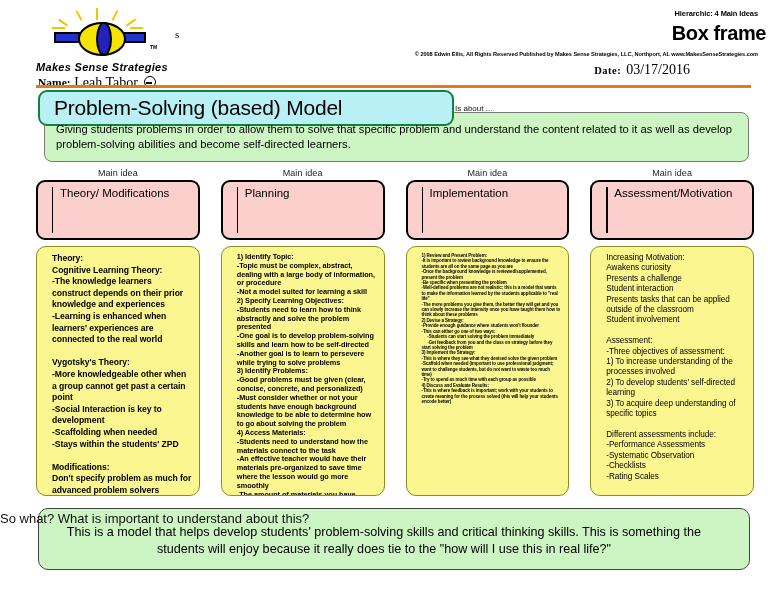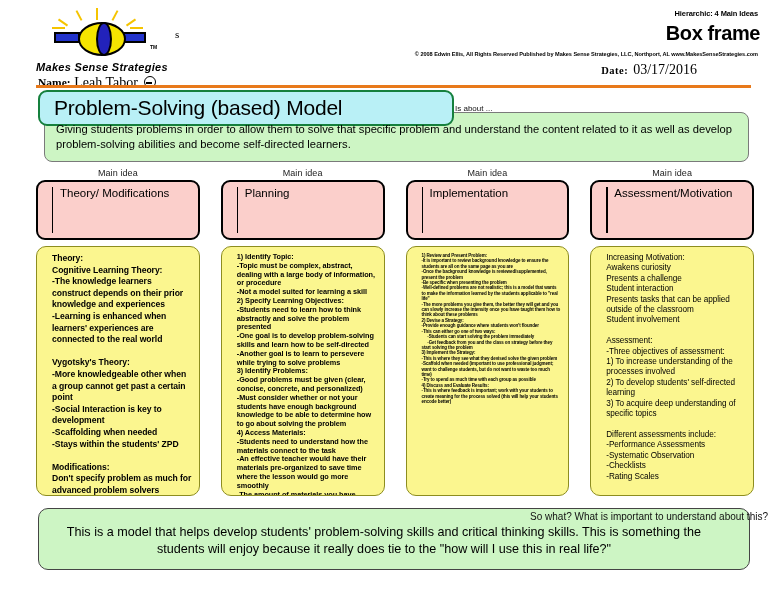--- a/index.html
+++ b/index.html
@@ -42,23 +42,23 @@
   .name-value{font-family:"Liberation Serif",serif;font-size:14px;}
   .smiley{
     display:inline-block;width:10px;height:10px;border:1.4px solid #000;border-radius:50%;
     position:relative;vertical-align:-1px;margin-left:2px;
   }
   .smiley:after{content:"";position:absolute;left:1px;top:4.5px;width:6px;height:2px;background:#000;}
 
   .stray-s{position:absolute;left:175px;top:28px;font-size:11px;font-family:"Liberation Serif",serif;}
 
   .hier{position:absolute;right:10px;top:9px;font-size:7.5px;font-weight:bold;letter-spacing:-0.1px;}
-  .boxframe{position:absolute;right:8px;top:22px;font-size:20px;font-weight:bold;letter-spacing:-0.4px;}
+  .boxframe{position:absolute;right:2px;top:22px;font-size:20px;font-weight:bold;letter-spacing:-0.4px;}
   .copyright{position:absolute;right:10px;top:51px;font-size:5.6px;font-weight:bold;letter-spacing:-0.05px;white-space:nowrap;}
-  .date-row{position:absolute;right:71px;top:62px;font-size:12px;white-space:nowrap;}
+  .date-row{position:absolute;right:78px;top:62px;font-size:12px;white-space:nowrap;}
   .date-label{font-weight:bold;font-size:10.5px;font-family:"Liberation Serif",serif;letter-spacing:0.5px;}
   .date-value{font-family:"Liberation Serif",serif;font-size:14px;margin-left:5px;}
 
   .orange-rule{position:absolute;left:36px;top:85px;width:715px;height:2.5px;background:#e8791a;}
 
   
   .about-label{
     position:absolute;left:455px;top:104px;font-size:8px;color:#111;
   }
   .title-box{
@@ -108,21 +108,21 @@
   .col-1 .detail-text{font-size:7.3px;line-height:8.8px;}
   .col-2 .detail-text{font-size:4.5px;line-height:5.4px;letter-spacing:-0.1px;}
   .col-3 .detail-text{font-size:8.2px;line-height:10.4px;font-weight:normal;}
 
   
   .sowhat-box{
     position:absolute;left:38px;top:508px;width:712px;height:62px;
     background:#cdf5c4;border:1.8px solid #444;border-radius:10px;box-sizing:border-box;
   }
   .sowhat-label{
-    position:absolute;left:0;right:0;top:511px;text-align:right;font-size:10px;color:#111;margin-left:21px;
+    position:absolute;left:0;right:0;top:511px;text-align:left;font-size:13px;color:#111;
   }
   .sowhat-text{
     position:absolute;left:56px;right:56px;top:524px;text-align:center;
     font-size:12.6px;line-height:17px;
   }
 </style>
 </head>
 <body>
 
 <div class="header">

